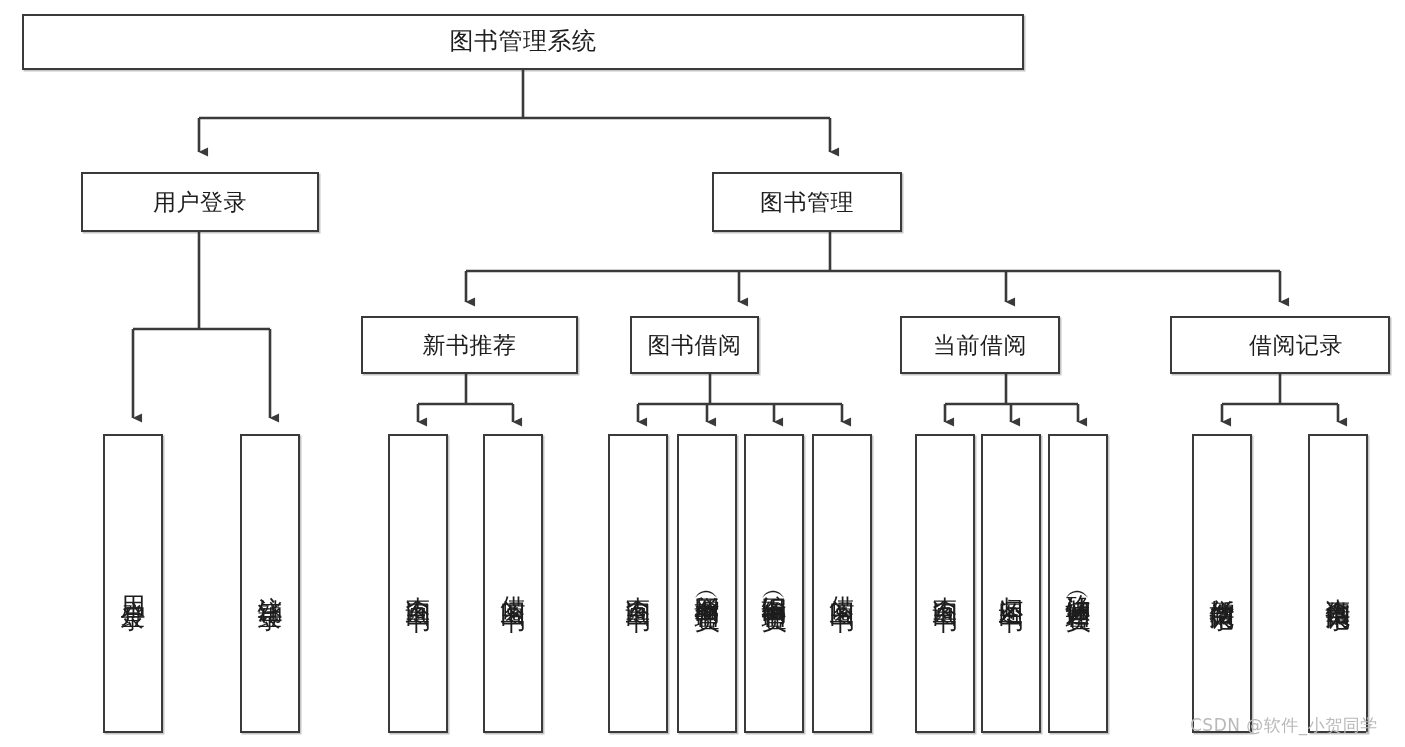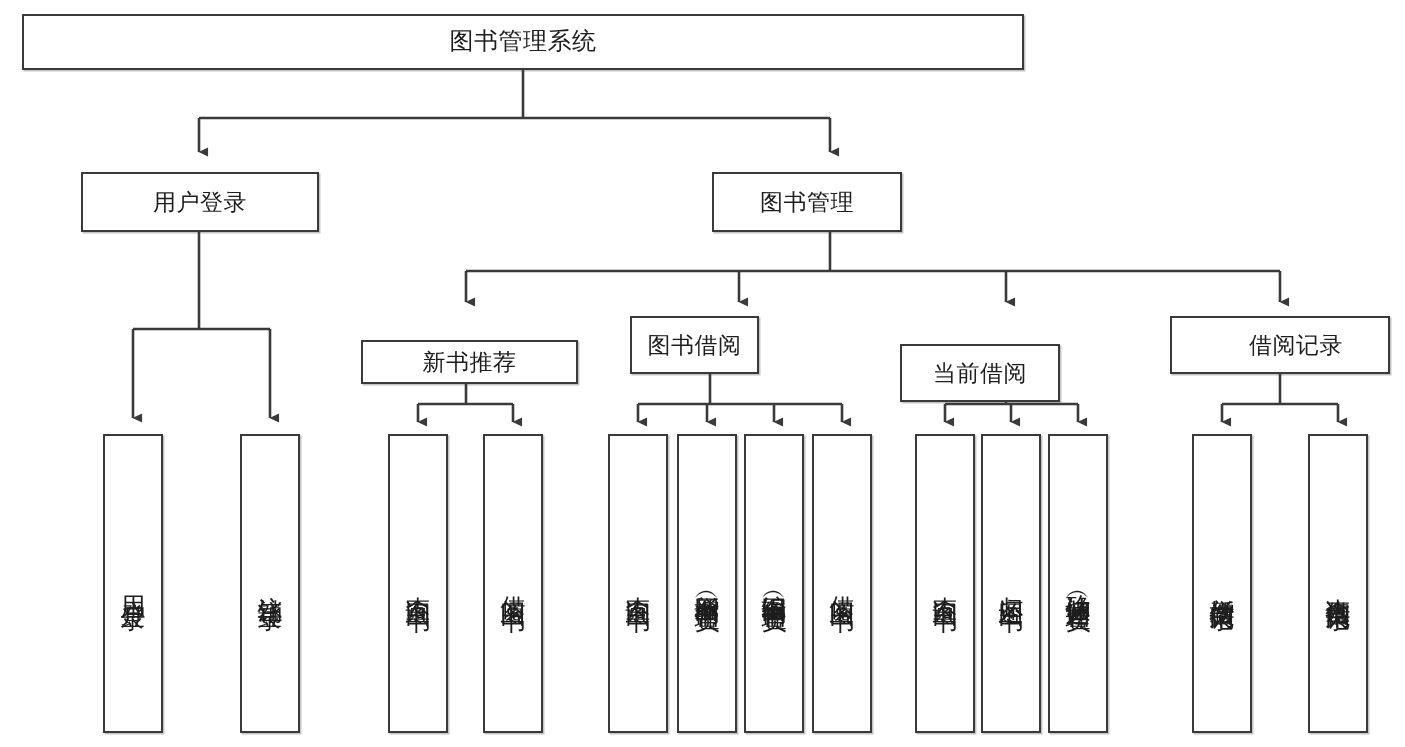--- a/index.html
+++ b/index.html
@@ -137,27 +137,27 @@
     <span class="node-label">图书管理系统</span>
   </div>
 
   <div class="node horiz" style="left:81px; top:172px; width:238px; height:60px;">
     <span class="node-label">用户登录</span>
   </div>
   <div class="node horiz" style="left:712px; top:172px; width:190px; height:60px;">
     <span class="node-label">图书管理</span>
   </div>
 
-  <div class="node horiz" style="left:361px; top:316px; width:217px; height:44px;margin-top:24px;">
+  <div class="node horiz" style="left:361px; top:316px; width:217px; height:58px;">
     <span class="node-label">新书推荐</span>
   </div>
   <div class="node horiz" style="left:630px; top:316px; width:129px; height:58px;">
     <span class="node-label">图书借阅</span>
   </div>
-  <div class="node horiz" style="left:900px; top:316px; width:160px; height:58px;margin-top:28px;">
+  <div class="node horiz" style="left:900px; top:316px; width:160px; height:58px;">
     <span class="node-label">当前借阅</span>
   </div>
   <div class="node horiz" style="left:1170px; top:316px; width:220px; height:58px;padding-left:32px;">
     <span class="node-label">借阅记录</span>
   </div>
 
   <div class="node vert" style="left:103px; top:434px; width:60px; height:299px;">
     <span class="node-label">用户登录</span>
   </div>
   <div class="node vert" style="left:240px; top:434px; width:60px; height:299px;">
@@ -194,14 +194,15 @@
     <span class="node-label">确认归还（管理员）</span>
   </div>
 
   <div class="node vert tall" style="left:1192px; top:434px; width:60px; height:299px;">
     <span class="node-label">新增借阅记录</span>
   </div>
   <div class="node vert tall" style="left:1308px; top:434px; width:60px; height:299px;">
     <span class="node-label">查询借阅记录</span>
   </div>
 
+  <div id="watermark">CSDN @软件_小贺同学</div>
 
 </div>
 
 </body></html>

